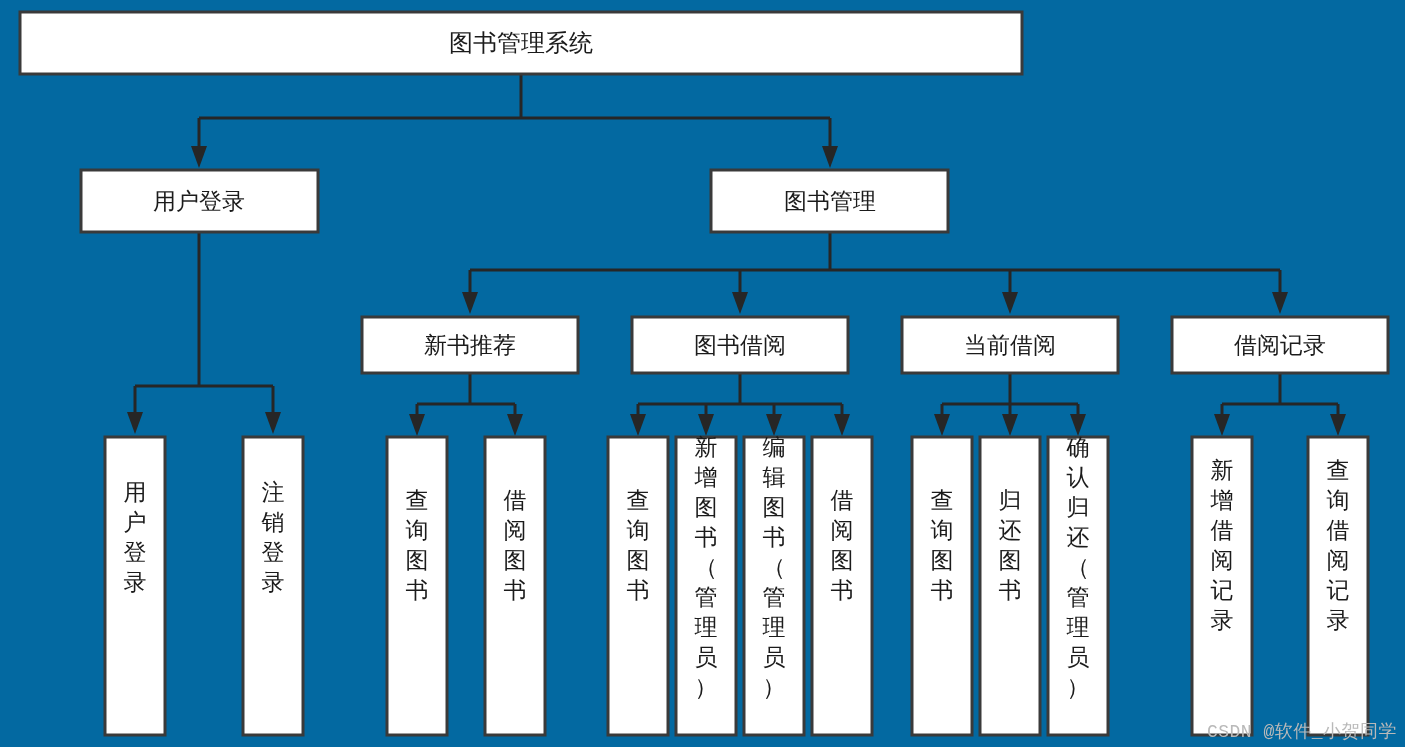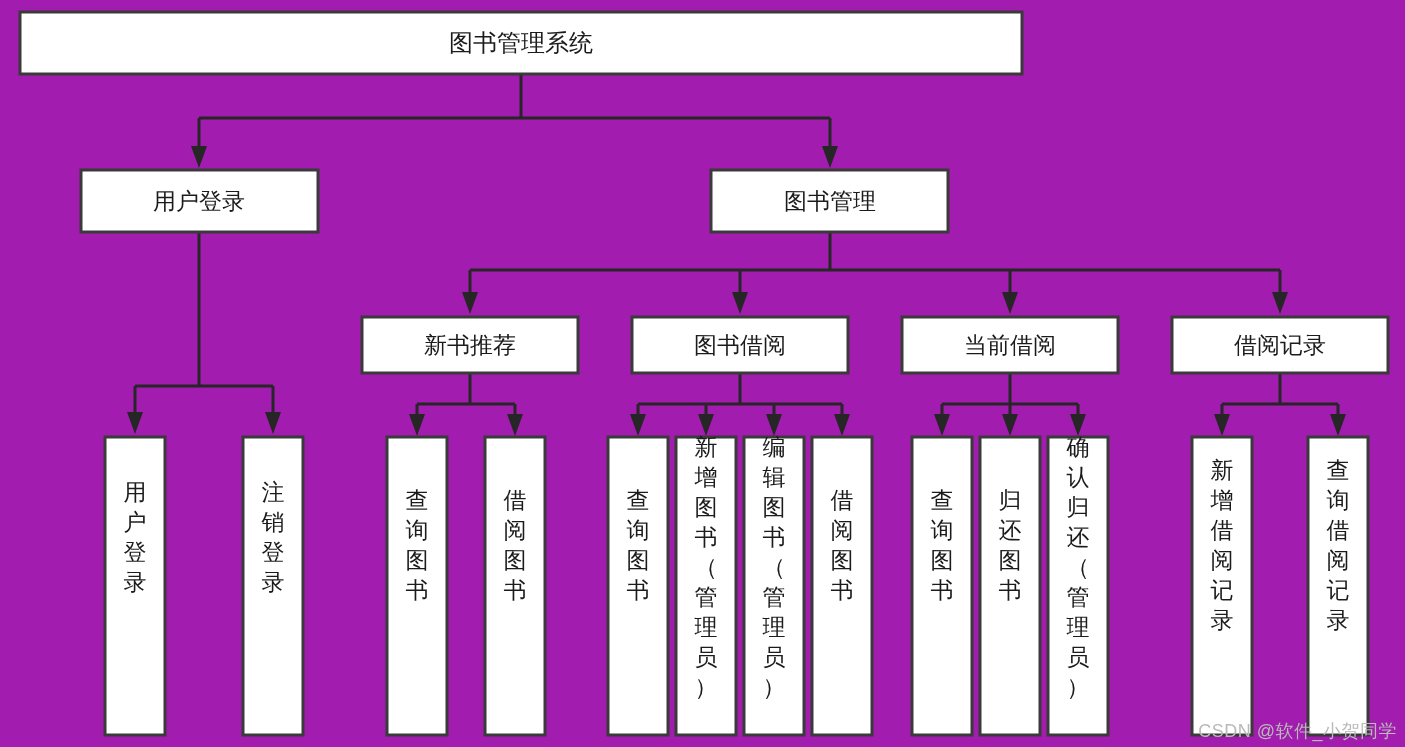--- a/index.html
+++ b/index.html
@@ -11,21 +11,21 @@
   body {
     width: 1405px;
     height: 747px;
     font-family: "DejaVu Sans", "Liberation Sans", sans-serif;
     overflow: hidden;
   }
   #diagram-root {
     position: relative;
     width: 1405px;
     height: 747px;
-    background: #a21caf;
+    background: #0369a1;
   }
   svg#tree-svg {
     display: block;
     width: 1405px;
     height: 747px;
   }
   .node-box {
     fill: #ffffff;
     stroke: #3a3a3a;
     stroke-width: 3;
@@ -52,21 +52,21 @@
     fill: none;
   }
   .arrow-head {
     fill: #262626;
     stroke: none;
   }
   .watermark {
     position: absolute;
     right: 8px;
     bottom: 4px;
-    font-family: Liberation Sans, sans-serif;
+    font-family: Liberation Mono, monospace;
     font-size: 18px;
     color: #b9b9b9;
     letter-spacing: 0.5px;
     white-space: nowrap;
     pointer-events: none;
   }
 </style>
 </head>
 <body>
 

